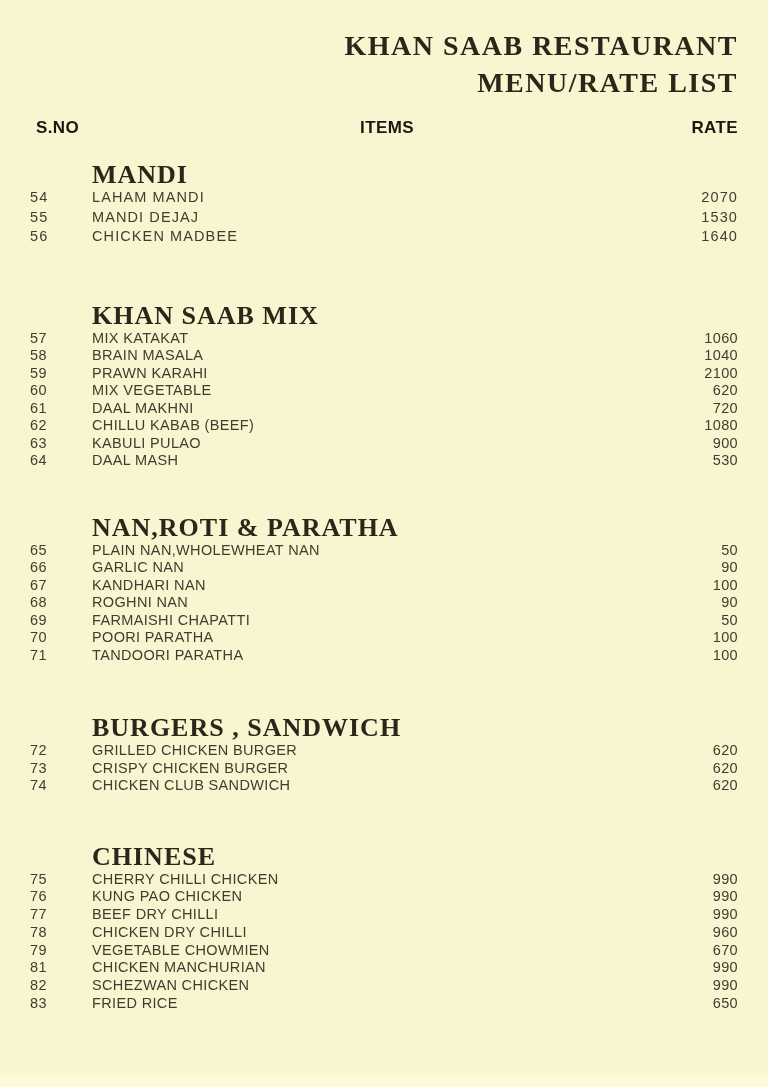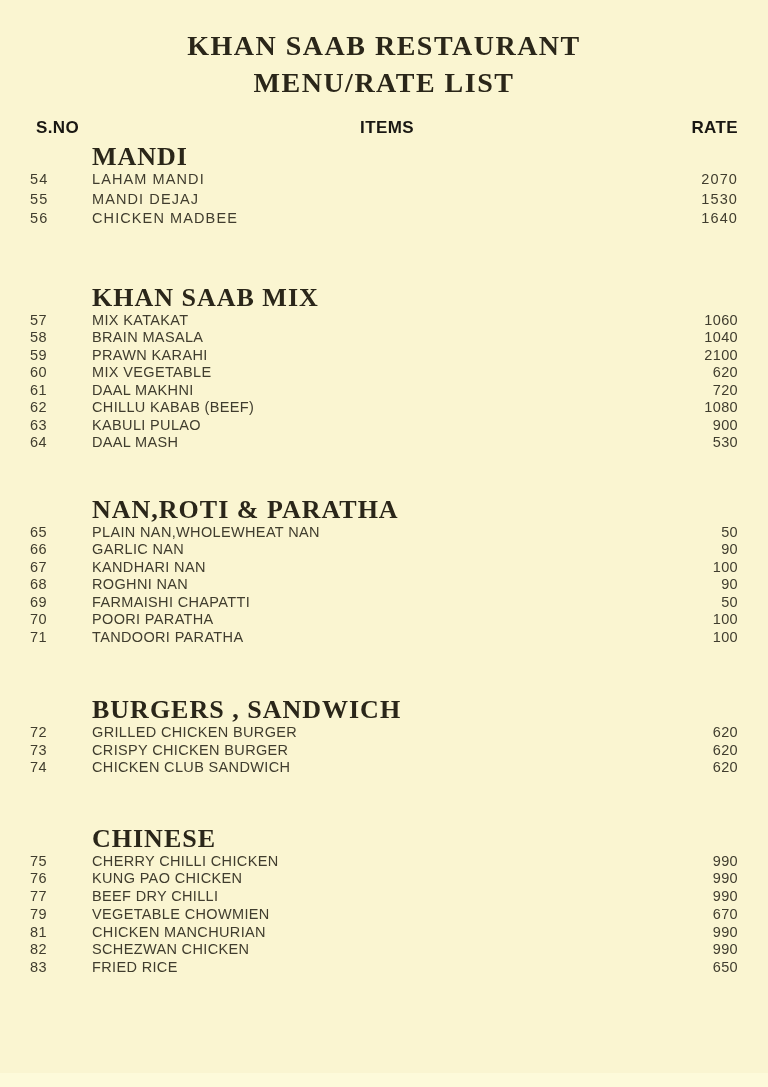--- a/index.html
+++ b/index.html
@@ -28,20 +28,21 @@
     padding-top: 27px;
     text-align: center;
     font-family: "Liberation Serif", "DejaVu Serif", serif;
     color: var(--heading);
   }
   .title-line {
     font-size: 28px;
     line-height: 37px;
     font-weight: 600;
     letter-spacing: 1.5px;
+    text-align: right;
   }
   .col-header-row {
     margin-top: 16px;
     display: flex;
     align-items: center;
     font-weight: bold;
     font-size: 17px;
     letter-spacing: 0.4px;
     color: var(--header-col);
     height: 22px;
@@ -67,21 +68,21 @@
     height: 17.5px;
     font-size: 14.5px;
     letter-spacing: 0.35px;
     color: var(--body-text);
   }
   .menu-row .sno { width: 62px; }
   .menu-row .item { flex: 1; }
   .menu-row .rate { width: 80px; text-align: right; }
 
   
-  .menu-section:nth-child(1) { margin-top: 4px; }
+  .menu-section:nth-child(1) { margin-top: 22px; }
   .menu-section:nth-child(1) .menu-row { height: 19.5px; letter-spacing: 1.1px; }
   .menu-section:nth-child(2) { margin-top: 54px; }
   .menu-section:nth-child(3) { margin-top: 44px; }
   .menu-section:nth-child(4) { margin-top: 50px; }
   .menu-section:nth-child(5) { margin-top: 48px; }
   .menu-section:nth-child(5) .menu-row { height: 17.8px; }
 
   .bottom-strip {
     position: absolute;
     left: 0; bottom: 0;
@@ -234,20 +235,25 @@
           <span class="sno">76</span>
           <span class="item">KUNG PAO CHICKEN</span>
           <span class="rate">990</span>
         </div>
         <div class="menu-row">
           <span class="sno">77</span>
           <span class="item">BEEF DRY CHILLI</span>
           <span class="rate">990</span>
         </div>
         <div class="menu-row">
+          <span class="sno">78</span>
+          <span class="item">CHICKEN DRY CHILLI</span>
+          <span class="rate">960</span>
+        </div>
+        <div class="menu-row">
           <span class="sno">79</span>
           <span class="item">VEGETABLE CHOWMIEN</span>
           <span class="rate">670</span>
         </div>
         <div class="menu-row">
           <span class="sno">81</span>
           <span class="item">CHICKEN MANCHURIAN</span>
           <span class="rate">990</span>
         </div>
         <div class="menu-row">

